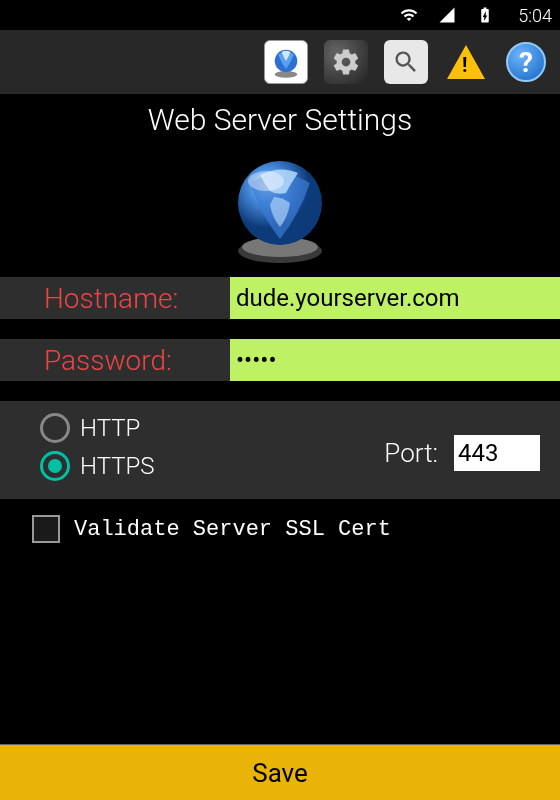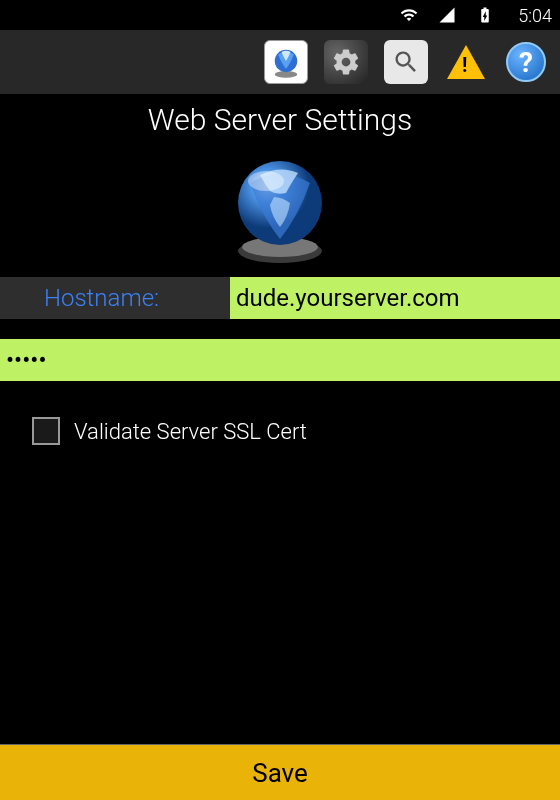--- a/index.html
+++ b/index.html
@@ -79,25 +79,25 @@
   }
   .form-row {
     display: flex;
     height: 42px;
     margin-bottom: 20px;
     background: #fff;
   }
   .form-row .label {
     flex: 0 0 230px;
     background: #2e2e2e;
-    color: #3b82f6;
+    color: #ef4444;
     display: flex;
     align-items: center;
     padding-left: 44px;
-    font-size: 24px;
+    font-size: 28px;
     font-weight: 300;
   }
   .form-row .field {
     flex: 1;
     display: flex;
     align-items: center;
   }
   .form-row input[type=text], .form-row input[type=password] {
     width: 100%;
     height: 100%;
@@ -144,20 +144,21 @@
   .port-label { font-size: 26px; font-weight: 300; color: #fff;}
   .port-input {
     width: 86px; height: 36px; background: #fff; color: #000;
     border: none; font-size: 24px; padding: 0 4px; outline: none;
     font-family: inherit;
   }
   .checkbox-row {
     display: flex; align-items: center;
     padding: 16px 20px 20px 32px;
     cursor: pointer;
+    font-family: Liberation Mono, monospace;
   }
   .checkbox-box {
     width: 28px; height: 28px;
     border: 2px solid #999;
     background: #1a1a1a;
     margin-right: 14px;
     flex-shrink: 0;
   }
   .checkbox-label { font-size: 22px; font-weight: 300;}
   .save-btn {
@@ -241,25 +242,46 @@
 
   <div class="form-row">
     <div class="label">Hostname:</div>
     <div class="field">
         <input type="text" value="dude.yourserver.com" style="">
       </div>
   </div>
 
 
   <div class="form-row">
+    <div class="label">Password:</div>
     <div class="field">
         <input type="text" value="•••••" style="">
       </div>
   </div>
 
+  <div class="protocol-section">
+    <div class="proto-row">
+      <div class="radio-group">
+        <div class="radio-item">
+          <div class="radio-outer"></div>
+          <div class="radio-label">HTTP</div>
+        </div>
+        <div class="radio-item">
+          <div class="radio-outer selected">
+              <div class="radio-inner"></div>
+            </div>
+          <div class="radio-label">HTTPS</div>
+        </div>
+      </div>
+      <div class="port-block">
+        <div class="port-label">Port:</div>
+        <input class="port-input" type="text" value="443" style="">
+      </div>
+    </div>
+  </div>
 
   <div class="checkbox-row">
     <div class="checkbox-box"></div>
     <div class="checkbox-label">Validate Server SSL Cert</div>
   </div>
 </div>
 
 <button class="save-btn">Save</button>
 
 </body></html>

